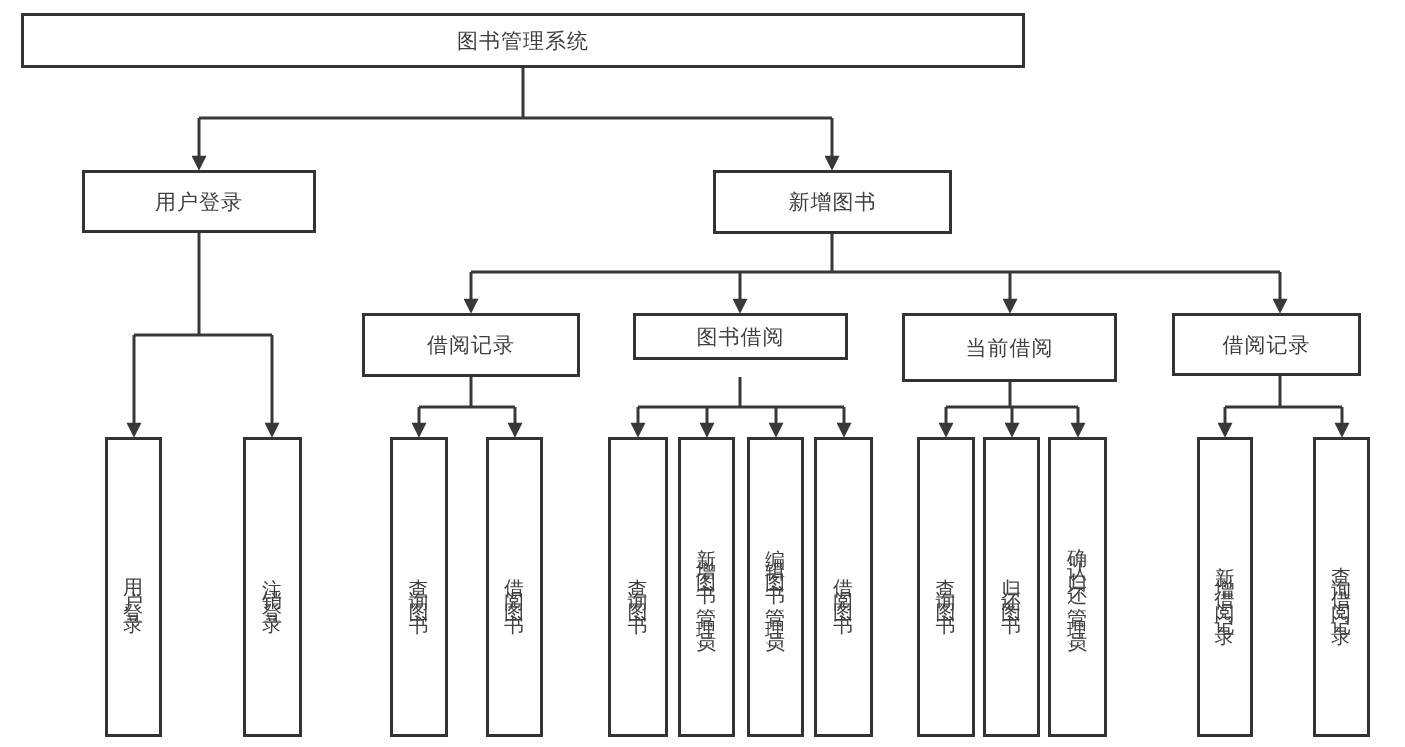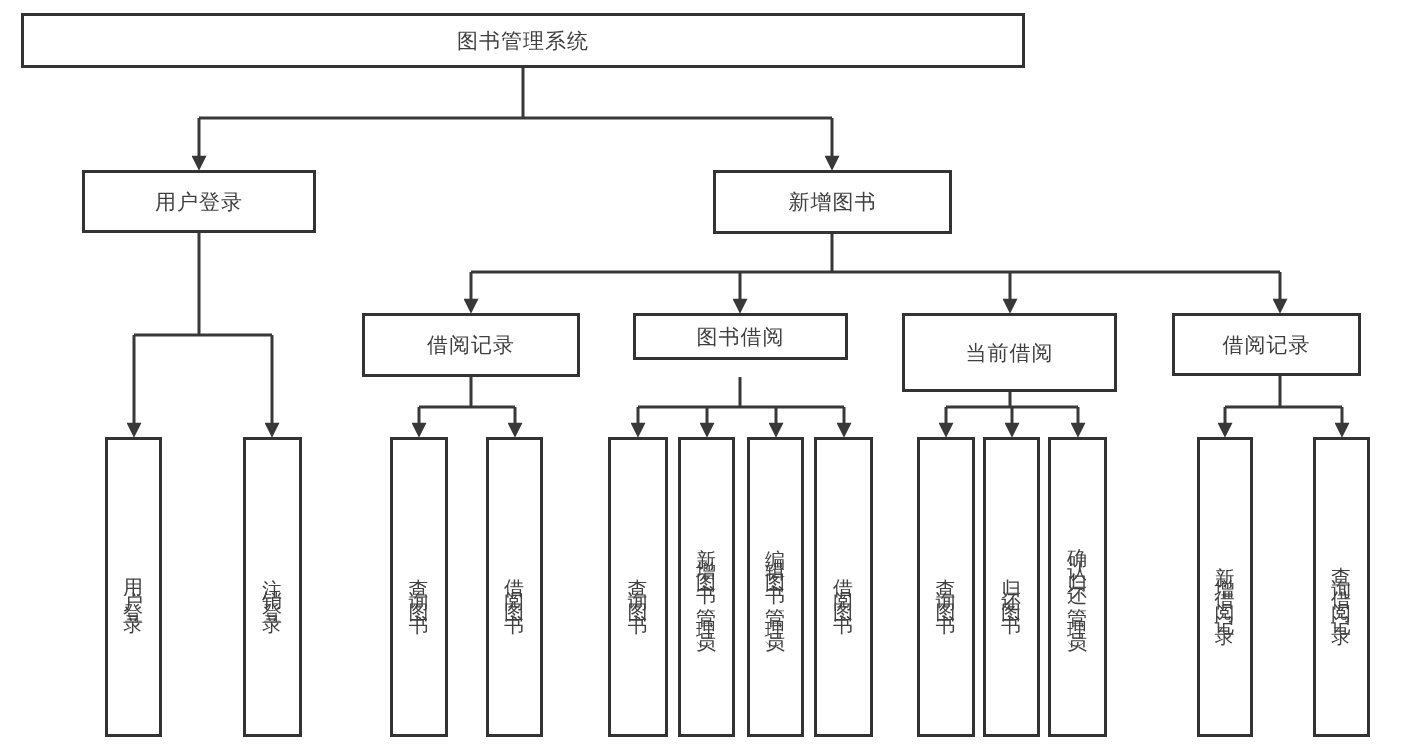--- a/index.html
+++ b/index.html
@@ -125,21 +125,21 @@
   <div class="node node-h" style="left:713px;top:170px;width:239px;height:64px">
     <span>新增图书</span>
   </div>
 
   <div class="node node-h" style="left:362px;top:313px;width:218px;height:64px">
     <span>借阅记录</span>
   </div>
   <div class="node node-h" style="left:633px;top:313px;width:215px;height:47px">
     <span>图书借阅</span>
   </div>
-  <div class="node node-h" style="left:902px;top:313px;width:215px;height:79px">
+  <div class="node node-h" style="left:902px;top:313px;width:215px;height:69px">
     <span>当前借阅</span>
   </div>
   <div class="node node-h" style="left:1172px;top:313px;width:189px;height:63px">
     <span>借阅记录</span>
   </div>
 
   <div class="node node-v" style="left:105px;top:437px;width:57px;height:300px">
     <span>用户登录</span>
   </div>
   <div class="node node-v" style="left:243px;top:437px;width:59px;height:300px">

